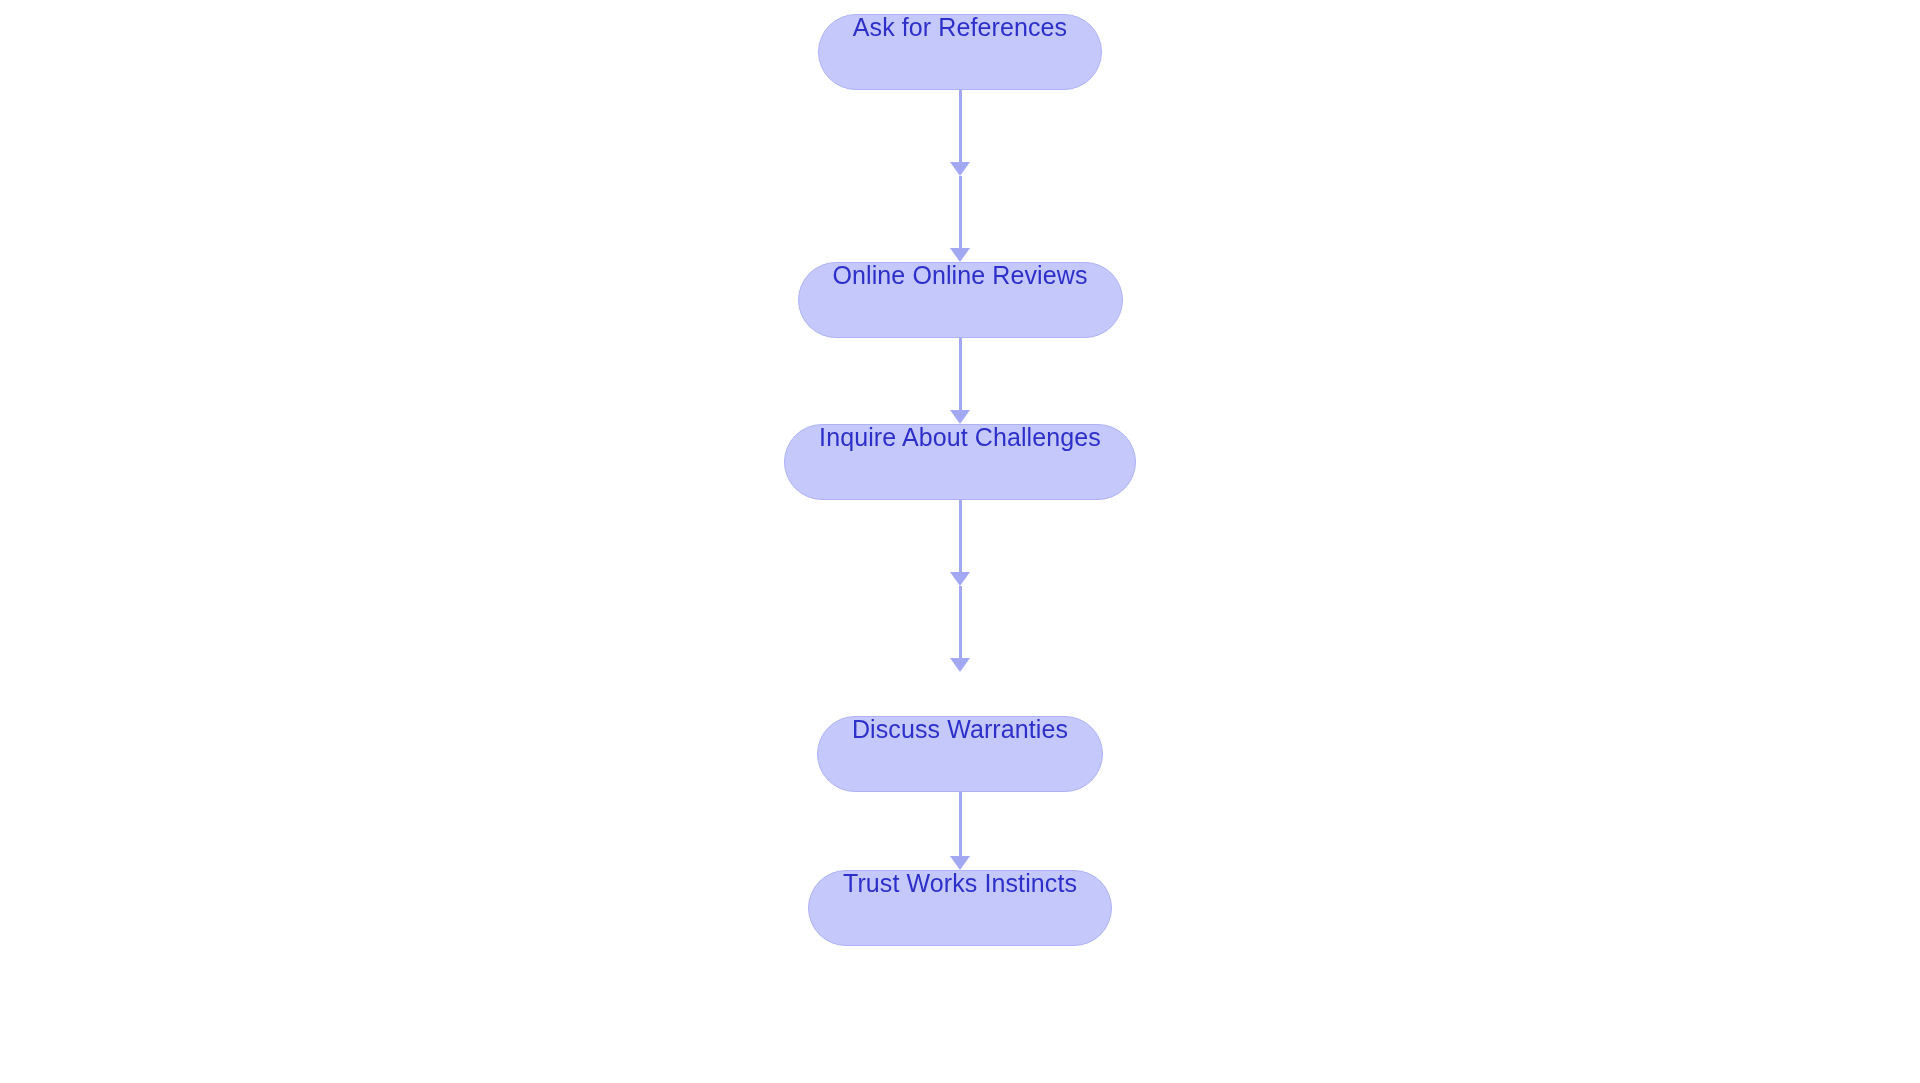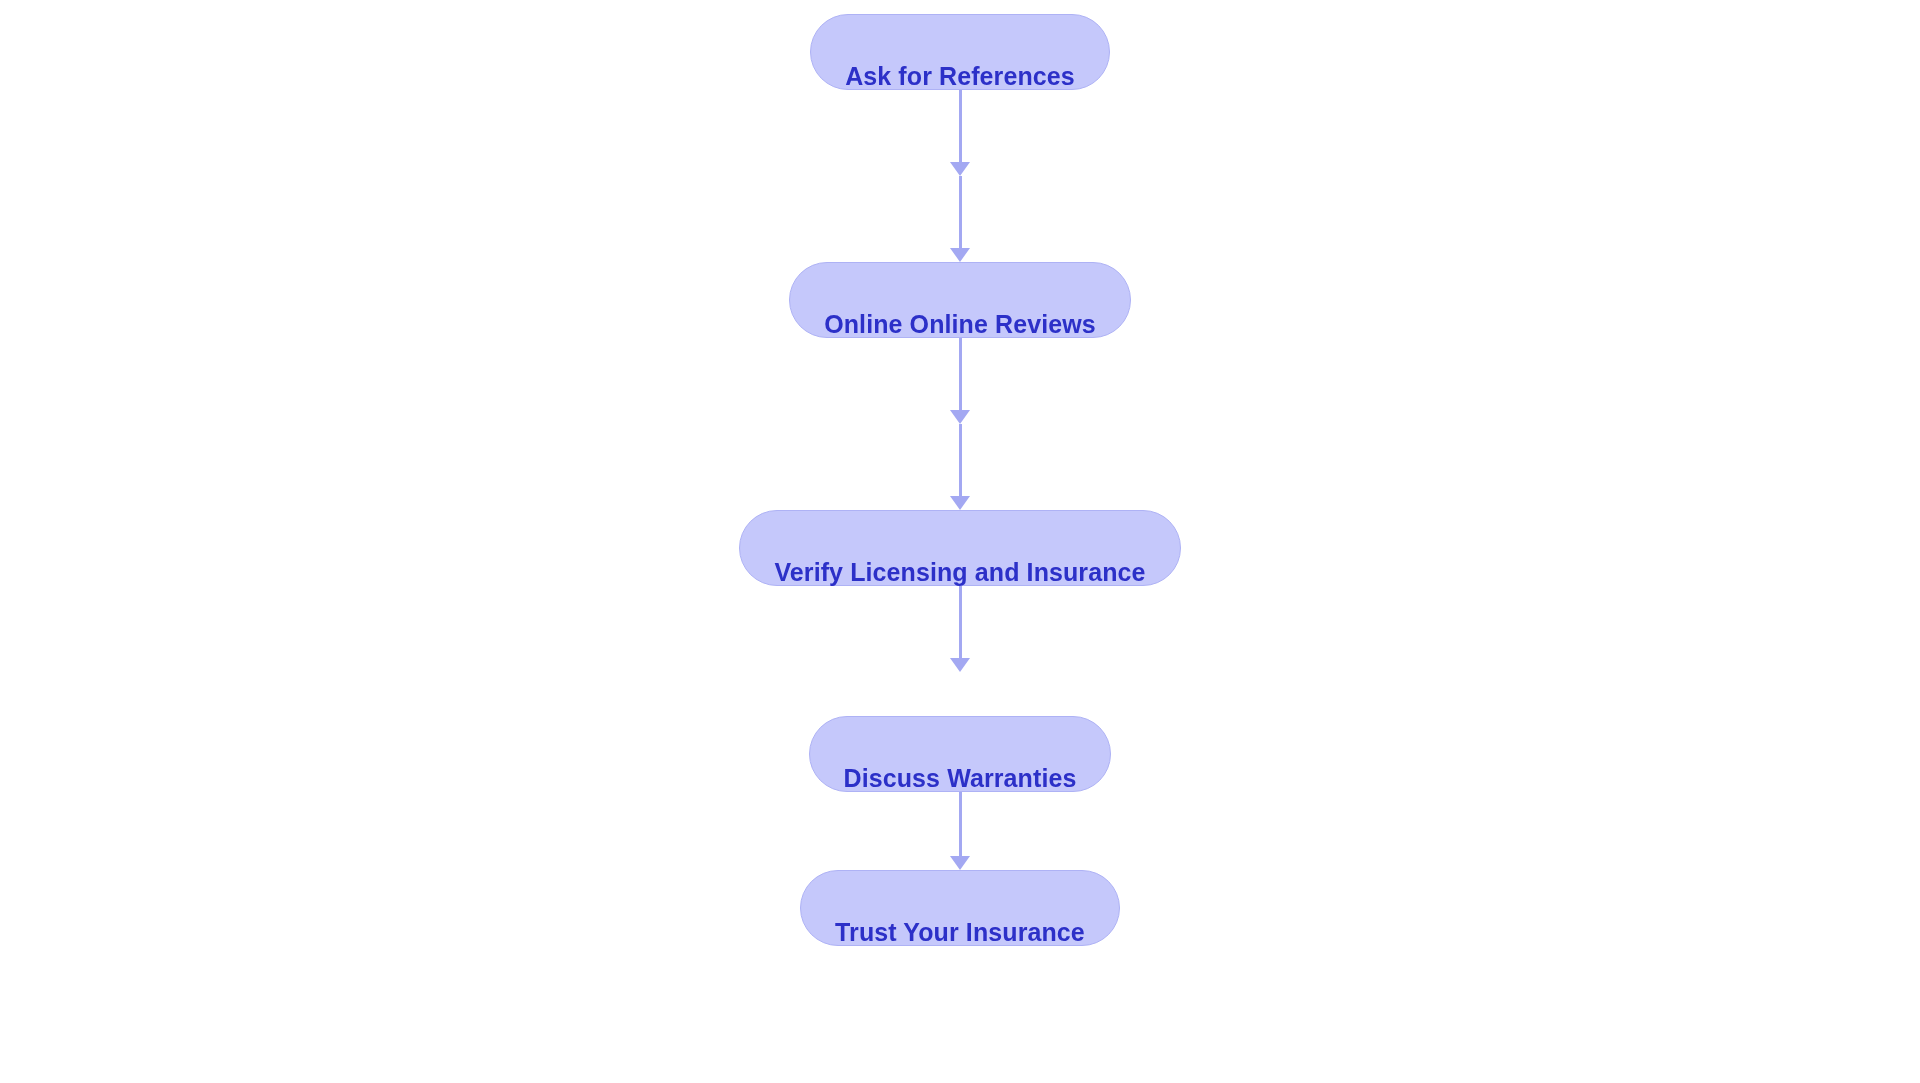--- a/index.html
+++ b/index.html
@@ -29,29 +29,29 @@
     height: 1083px;
     display: flex;
     flex-direction: column;
     align-items: center;
     justify-content: flex-start;
   }
 
   .node {
     box-sizing: border-box;
     display: flex;
-    align-items: flex-end;
+    align-items: flex-start;
     justify-content: center;
     background: #c5c8fb;
     border: 1.6px solid #aeb2f5;
     border-radius: 999px;
     height: 76px;
     color: #2c30c8;
     font-size: 25px;
-    font-weight: 700;
+    font-weight: 400;
     letter-spacing: 0.1px;
     line-height: 1;
     white-space: nowrap;
     padding: 0 34px;
     flex: 0 0 auto;
   }
 
   .node-label {
     display: block;
   }
@@ -124,42 +124,42 @@
 
     <div class="node w-3">
       <span class="node-label">Online Online Reviews</span>
     </div>
 
     <div class="connector conn-3">
       <div class="line"></div>
       <div class="head"></div>
     </div>
 
+    <div class="node w-4">
+      <span class="node-label">Inquire About Challenges</span>
+    </div>
 
     <div class="connector conn-4">
       <div class="line"></div>
       <div class="head"></div>
     </div>
 
-    <div class="node w-5">
-      <span class="node-label">Verify Licensing and Insurance</span>
-    </div>
 
     <div class="connector conn-5">
       <div class="line"></div>
       <div class="head"></div>
     </div>
 
     <div class="node w-6">
       <span class="node-label">Discuss Warranties</span>
     </div>
 
     <div class="connector conn-6">
       <div class="line"></div>
       <div class="head"></div>
     </div>
 
     <div class="node w-7">
-      <span class="node-label">Trust Your Insurance</span>
+      <span class="node-label">Trust Works Instincts</span>
     </div>
 
   </div>
 </div>
 
 </body></html>

